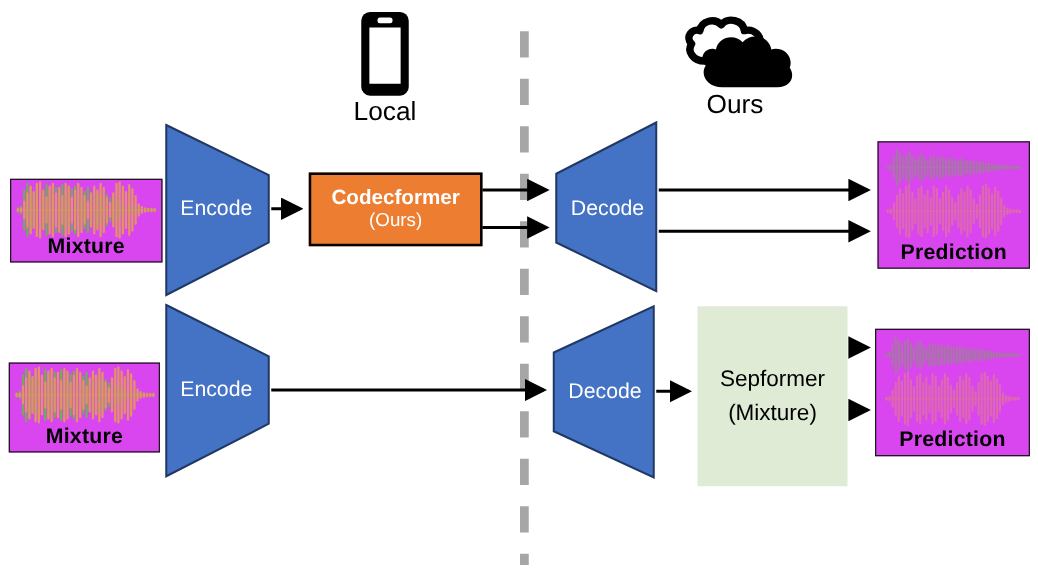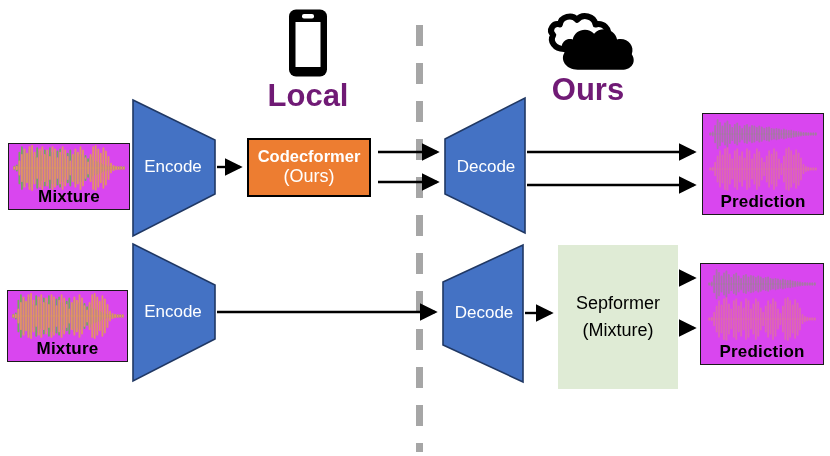--- a/index.html
+++ b/index.html
@@ -5,32 +5,32 @@
   html,body{margin:0;padding:0;background:#fff;}
   .stage{position:relative;width:830px;height:456px;background:#ffffff;
          font-family:"Liberation Sans",sans-serif;overflow:hidden;}
   .abs{position:absolute;}
   svg{display:block;}
   
   .wavebox{position:absolute;background:#d946ef;border:1.7px solid #1a1a1a;box-sizing:border-box;}
   .boxlabel{position:absolute;left:0;right:0;bottom:2px;text-align:center;
             font-weight:bold;font-size:17px;color:#000;letter-spacing:.2px;}
   
-  .codec{position:absolute;left:247px;top:138px;width:124px;height:59px;box-sizing:border-box;
+  .codec{position:absolute;left:247px;top:138px;width:139px;height:59px;box-sizing:border-box;
          background:#ED7D31;border:2.2px solid #000;color:#fff;display:flex;flex-direction:column;
          align-items:center;justify-content:center;text-align:center;}
   .codec .t{font-weight:bold;font-size:16.5px;line-height:1.15;}
-  .codec .s{font-size:18px;line-height:1.2;}
+  .codec .s{font-size:15px;line-height:1.2;}
   .sep{position:absolute;left:558px;top:245px;width:120px;height:144px;background:#DFEBD5;
        color:#000;display:flex;flex-direction:column;align-items:center;justify-content:center;
        text-align:center;font-size:18px;line-height:1.5;}
   
   .edlabel{position:absolute;color:#fff;font-size:17px;transform:translate(-50%,-50%);white-space:nowrap;text-align:right;}
   
-  .region{position:absolute;color:#701a75;font-size:31px;transform:translateX(-50%);white-space:nowrap;font-weight:bold;}
+  .region{position:absolute;color:#000000;font-size:21px;transform:translateX(-50%);white-space:nowrap;}
 </style>
 </head>
 <body>
 
 <div class="stage">
 
   <svg class="abs" width="830" height="456" viewBox="0 0 830 456">
     <defs>
       <marker id="ah" viewBox="0 0 10 10" refX="8.5" refY="5" markerWidth="7.5" markerHeight="7.5" orient="auto">
         <path d="M0 0 L10 5 L0 10 z" fill="#000"></path>

